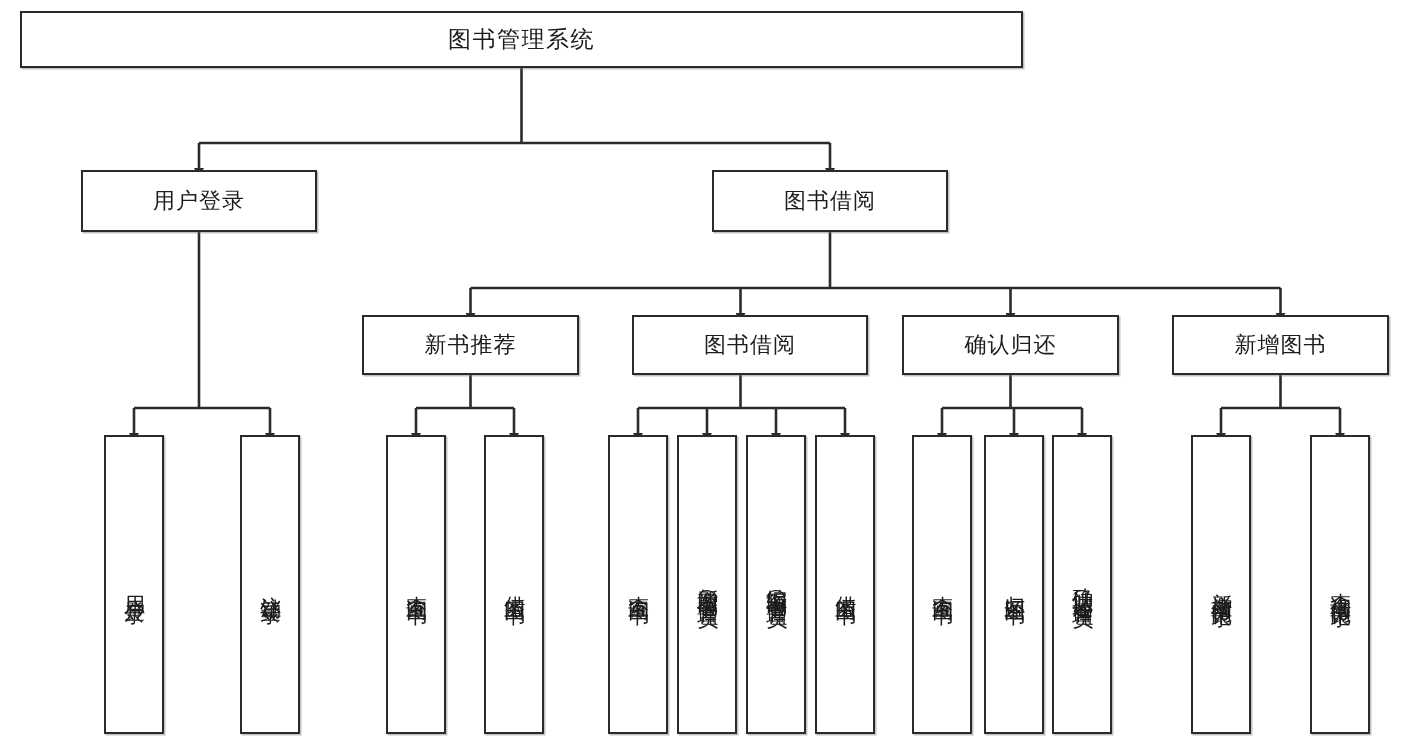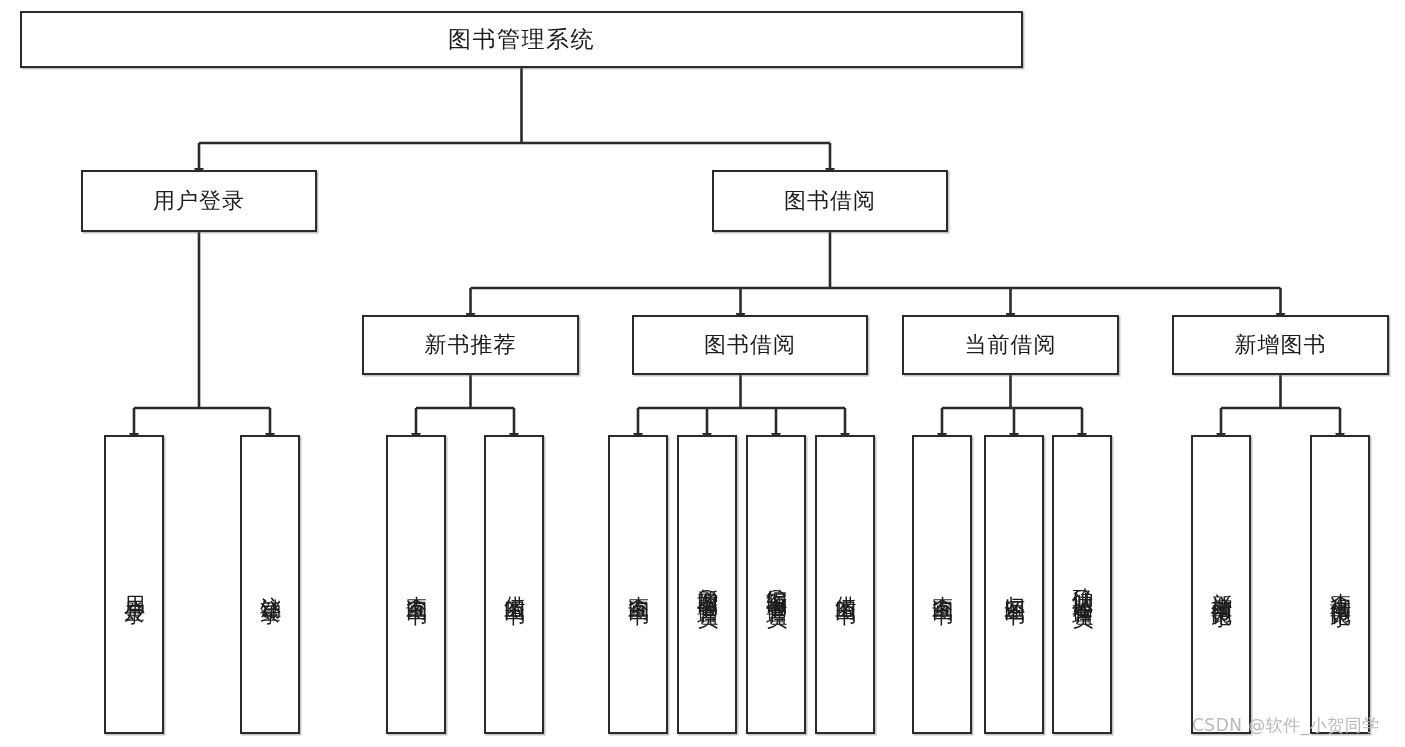--- a/index.html
+++ b/index.html
@@ -132,21 +132,21 @@
       <div class="node h" style="left: 712px; top: 170px; width: 236px; height: 62px;">
         <span class="label">图书借阅</span>
       </div>
       <div class="node h" style="left: 362px; top: 315px; width: 217px; height: 60px;">
         <span class="label">新书推荐</span>
       </div>
       <div class="node h" style="left: 632px; top: 315px; width: 236px; height: 60px;">
         <span class="label">图书借阅</span>
       </div>
       <div class="node h" style="left: 902px; top: 315px; width: 217px; height: 60px;">
-        <span class="label">当前借阅</span>
+        <span class="label">确认归还</span>
       </div>
       <div class="node h" style="left: 1172px; top: 315px; width: 217px; height: 60px;">
         <span class="label">新增图书</span>
       </div>
       <div class="node v" style="left: 104px; top: 435px; width: 60px; height: 299px;">
         <span class="label">用户登录</span>
       </div>
       <div class="node v" style="left: 240px; top: 435px; width: 60px; height: 299px;">
         <span class="label">注销登录</span>
       </div>
@@ -178,14 +178,13 @@
         <span class="label">确认归还（管理员）</span>
       </div>
       <div class="node v" style="left: 1191px; top: 435px; width: 60px; height: 299px;">
         <span class="label">新增借阅记录</span>
       </div>
       <div class="node v" style="left: 1310px; top: 435px; width: 60px; height: 299px;">
         <span class="label">查询借阅记录</span>
       </div>
     </div>
 
-  <div class="watermark" style="left:1192px; top:714px;">CSDN @软件_小贺同学</div>
 </div>
 
 </body></html>

